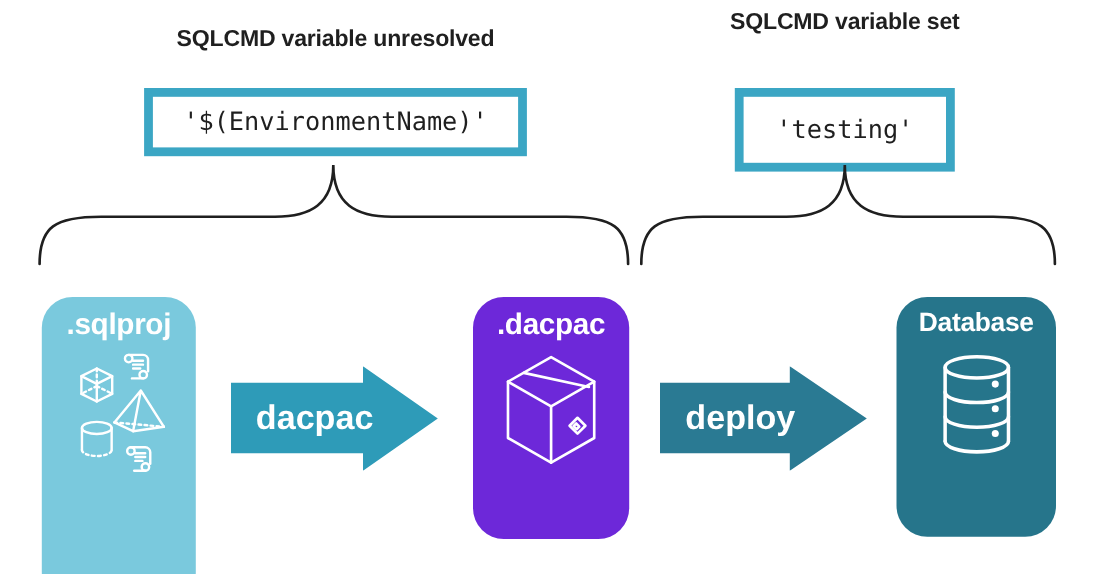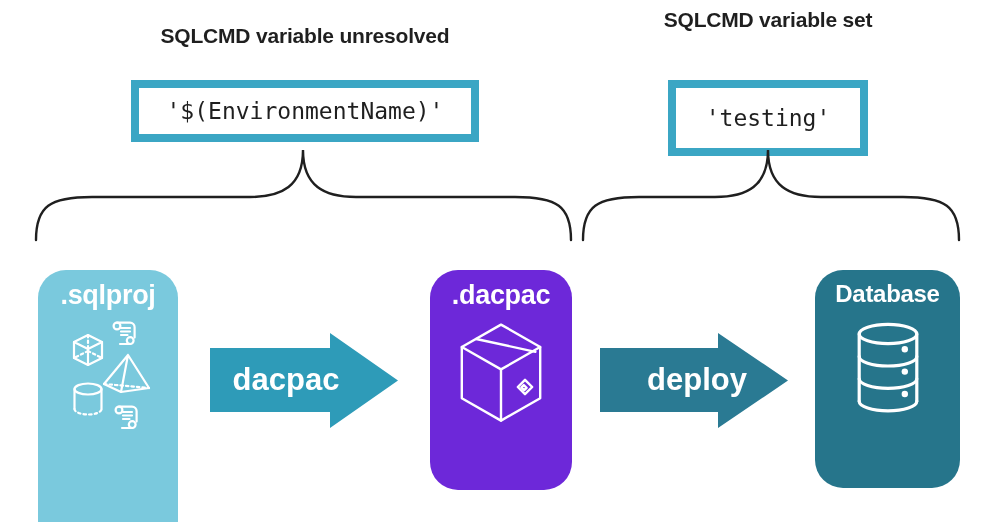--- a/index.html
+++ b/index.html
@@ -117,21 +117,21 @@
       <path d="M44,30 L118,46"></path>
       <path d="M105,81 L114,90 L105,99 L96,90 Z"></path>
       <path d="M103.5,87.5 L107,91 L104,94 L100.5,90.5 Z"></path>
     </g>
   </svg>
 </div>
 
 <svg class="abs" style="left:600px;top:333px;" width="190" height="95" viewBox="0 0 190 95">
   <polygon points="0,15 118,15 118,0 188,47.5 118,95 118,79 0,79" fill="#2A7A93"></polygon>
 </svg>
-<div class="abs arrow-label" style="left:600px;top:361px;width:146px;padding-left:24px;">deploy</div>
+<div class="abs arrow-label" style="left:600px;top:361px;width:146px;">deploy</div>
 
 <div class="abs stage-card" style="left: 815px; top: 270px; width: 145px; height: 218px; background-color: rgb(38, 117, 139);">
   <div class="stage-label small">Database</div>
   <svg width="88" height="104" viewBox="0 0 110 130" style="margin-top:10px;">
     <g class="icon-stroke" stroke-width="4">
       <ellipse cx="55" cy="20" rx="36" ry="12"></ellipse>
       <path d="M19,20 V104 M91,20 V104"></path>
       <path d="M19,104 A36,12 0 0 0 91,104"></path>
       <path d="M19,48 A36,12 0 0 0 91,48"></path>
       <path d="M19,76 A36,12 0 0 0 91,76"></path>

